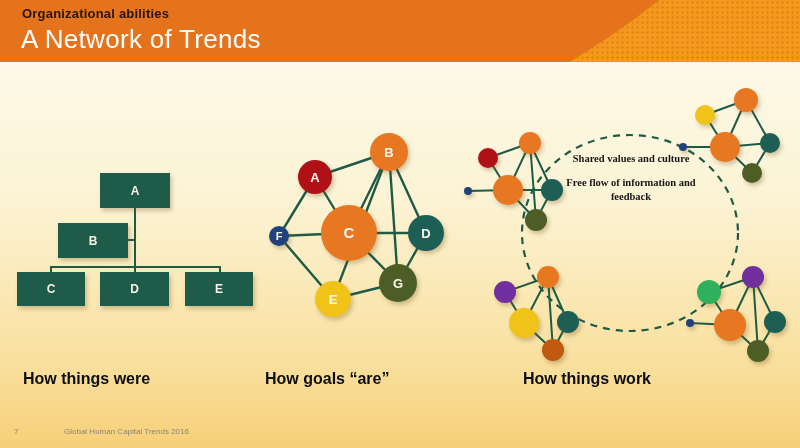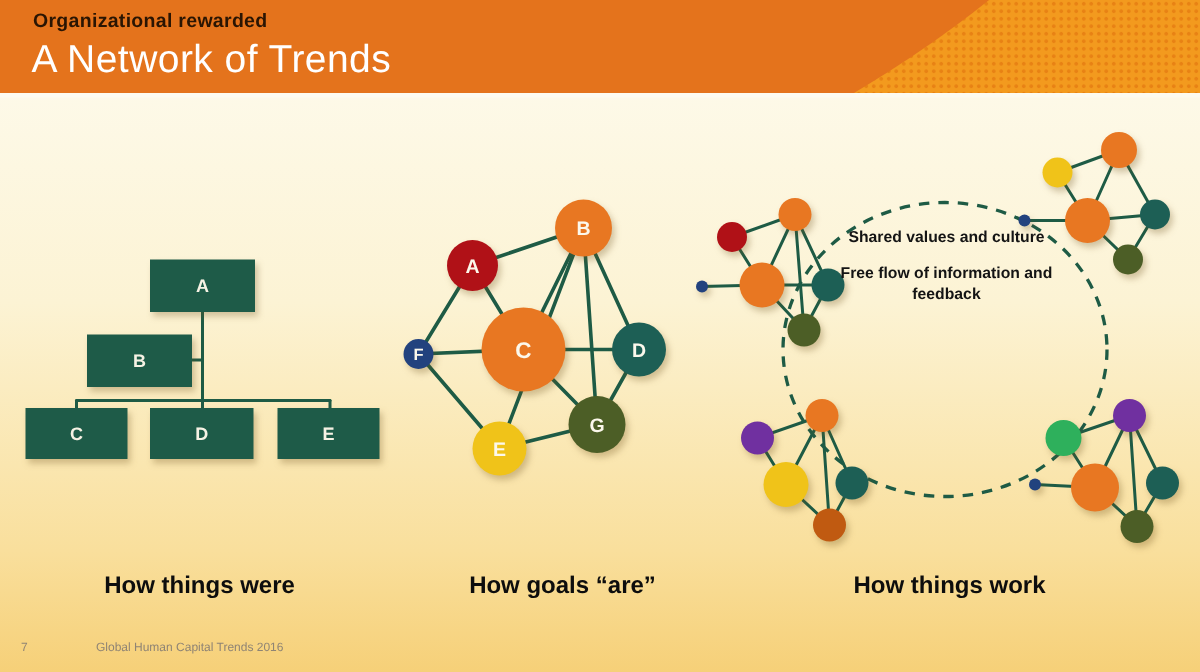--- a/index.html
+++ b/index.html
@@ -27,40 +27,40 @@
   .title {
     position:absolute; left:21px; top:24px; z-index:4;
     font-size:26px; font-weight:400; color:#FFFFFF; letter-spacing:.3px;
   }
   .diagram-layer { position:absolute; top:0; left:0; z-index:2; }
   .nshadow { filter:drop-shadow(2px 3px 2px rgba(110,80,25,.30)); }
   .principles {
     position:absolute; left:550px; top:152px; width:162px; z-index:2;
     text-align:center; font-size:10.5px; font-weight:700; color:#141414; line-height:1.32;
   }
-  .principles p { margin:0 0 10px 0; }
+  .principles p { margin:0 0 10px 0;font-family:Liberation Serif, serif; }
   .caption {
     position:absolute; top:370px; width:220px; z-index:2;
-    text-align:center; font-size:16px; font-weight:700; color:#0D0D0D;margin-top:12px;
+    text-align:left; font-size:16px; font-weight:700; color:#0D0D0D;
   }
   .caption.left { left:23px; }
   .caption.middle { left:265px; }
   .caption.right { left:523px; }
   .footer-text { position:absolute; top:427px; font-size:8px; z-index:2; }
   .page-num { left:14px; color:#8F8474; }
   .footer-left { left:64px; color:#8F8474;text-align:center; }
   .footer-right { right:14px; color:#CF9B52; }
 </style>
 </head>
 <body>
 
 <div class="slide">
   <div class="header"></div>
   <div class="header-separator"></div>
-  <div class="kicker">Organizational rewarded</div>
+  <div class="kicker">Organizational abilities</div>
   <div class="title">A Network of Trends</div>
 
   <svg class="diagram-layer" id="diagram-svg" width="800" height="448" viewBox="0 0 800 448">
       <g>
         <line x1="135" y1="208" x2="135" y2="272" stroke="#1E5B45" stroke-width="2" stroke-linecap="round"></line>
         <line x1="128" y1="240" x2="135" y2="240" stroke="#1E5B45" stroke-width="2" stroke-linecap="round"></line>
         <line x1="51" y1="267" x2="220" y2="267" stroke="#1E5B45" stroke-width="2" stroke-linecap="round"></line>
         <line x1="51" y1="267" x2="51" y2="272" stroke="#1E5B45" stroke-width="2" stroke-linecap="round"></line>
         <line x1="220" y1="267" x2="220" y2="272" stroke="#1E5B45" stroke-width="2" stroke-linecap="round"></line>
         <rect x="100" y="173" width="70" height="35" fill="#1E5B48" class="nshadow"></rect>

